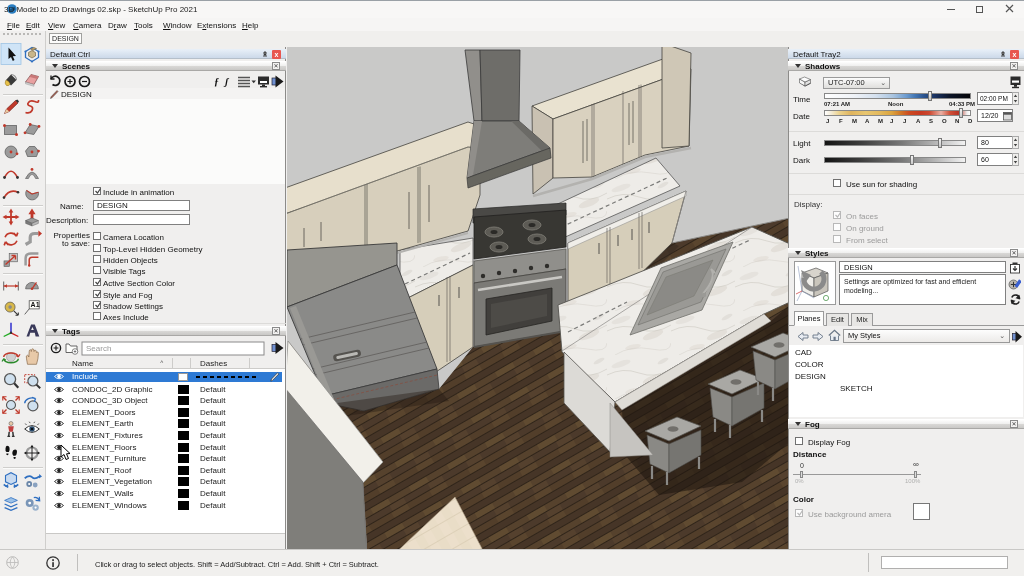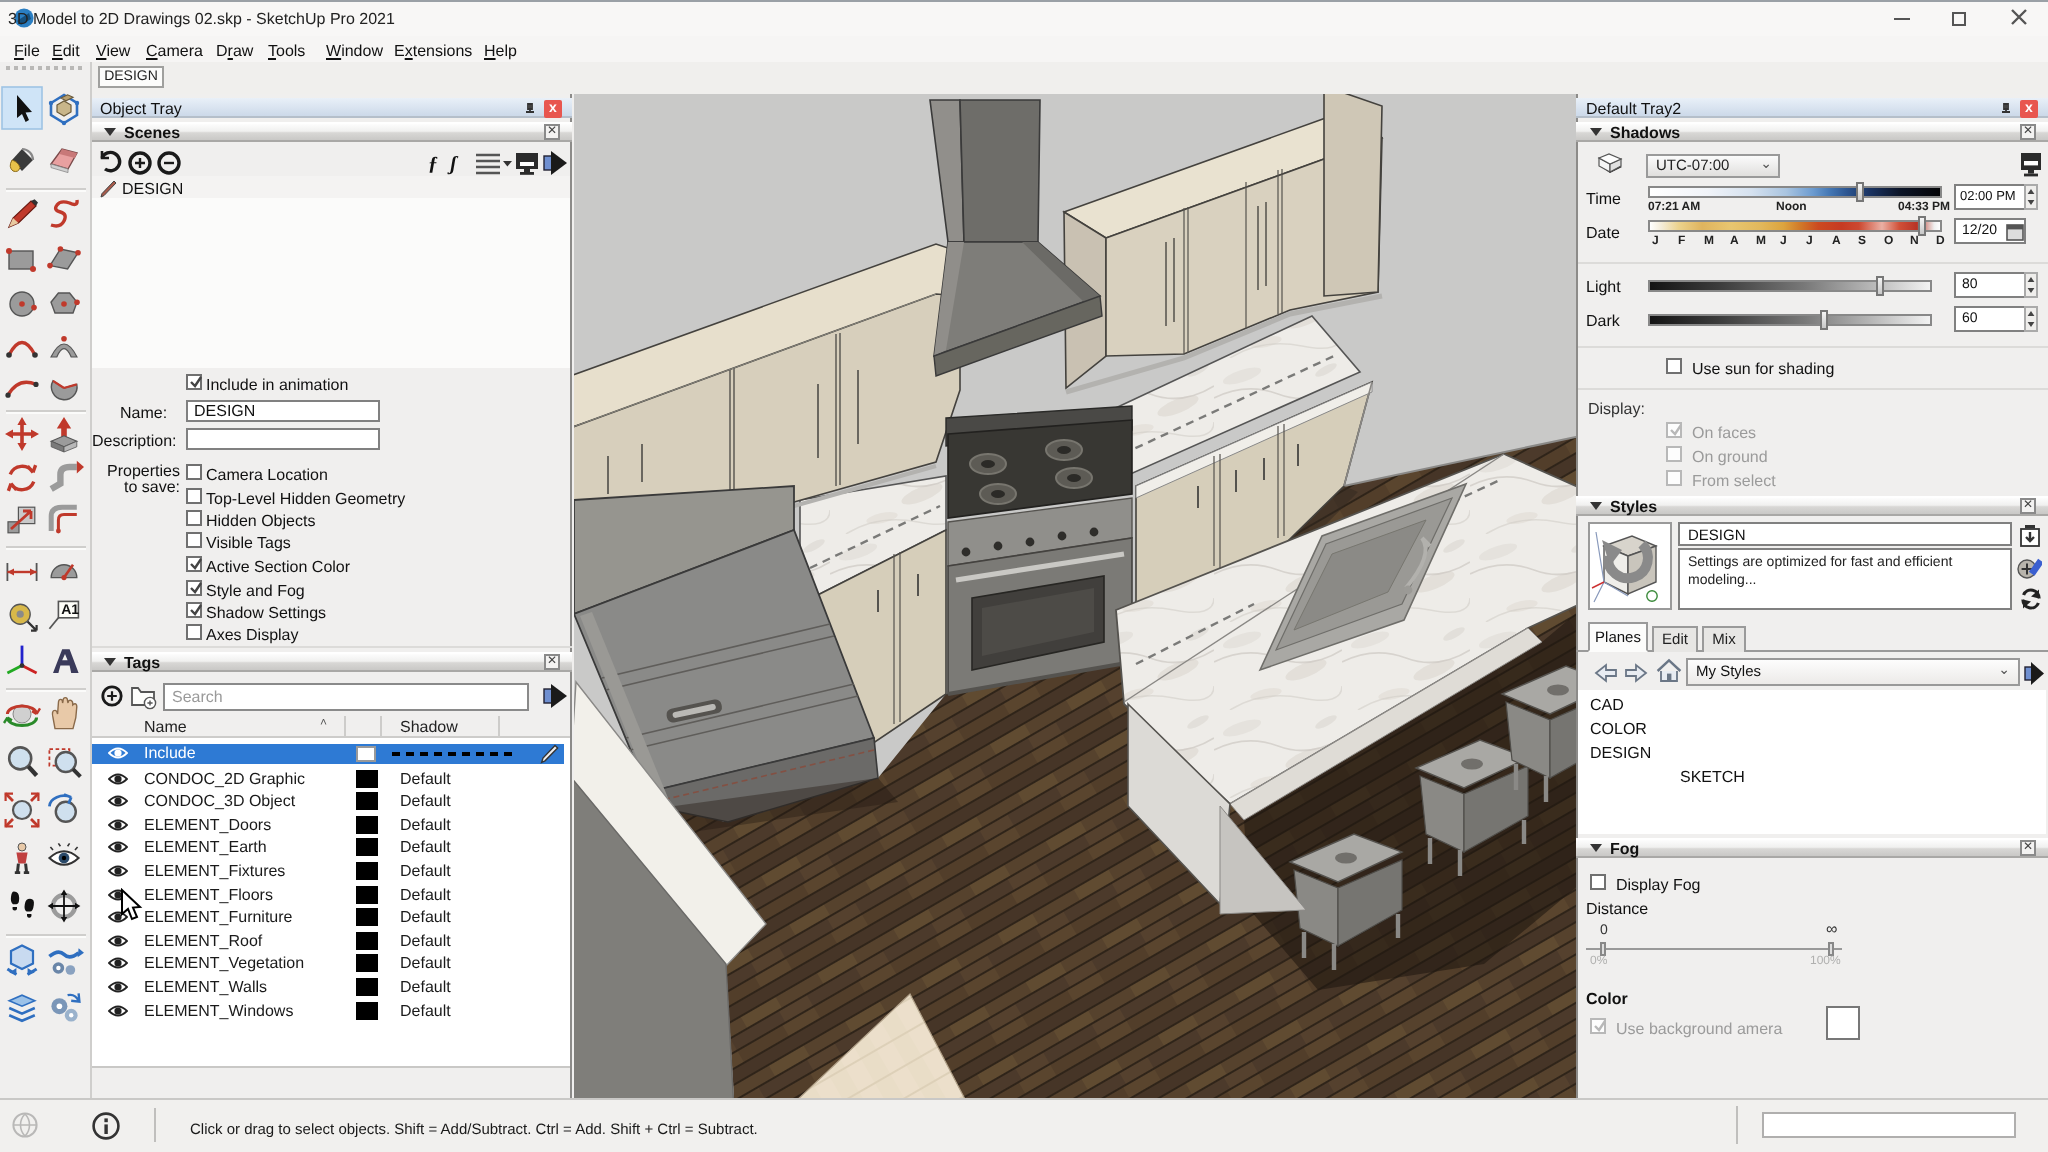--- a/index.html
+++ b/index.html
@@ -247,21 +247,21 @@
     <g transform="translate(32,473)">
       <circle cx="-2.3" cy="-0.9" r="4" fill="#7a96b8"></circle>
       <circle cx="-2.3" cy="-0.9" r="1.4" fill="#fff"></circle>
       <circle cx="3.6" cy="3.6" r="3.2" fill="#9ab2cc"></circle>
       <circle cx="3.6" cy="3.6" r="1.1" fill="#fff"></circle>
       <path d="M1.8 -6.4 Q5.5 -7.3 7.3 -3.6 M7.3 -7.3 L7.7 -3.2 L3.6 -3.6" fill="none" stroke="#2f6fc0" stroke-width="1.2"></path>
     </g>
   </svg>
 <div class="a" style="left:46px;top:47px;width:240px;height:502px;background:#f0efee;border-right:1px solid #8c8b89"></div>
 <div class="a" style="left:46px;top:49px;width:240px;height:10px;background:linear-gradient(#e9f0f8,#ccd9e9);border-bottom:1px solid #b5bfca"></div>
-<div class="a t8" style="left:50px;top:50px">Object Tray</div>
+<div class="a t8" style="left:50px;top:50px">Default Ctrl</div>
 <div class="a" style="left:262px;top:51px">
     <svg width="6" height="8">
       <path d="M3 1 L3 5 M1 5 L5 5 M2 1 L4 1 L4 3.5 L2 3.5 Z" stroke="#333" stroke-width="0.9" fill="#ddd"></path>
     </svg>
   </div>
 <div class="a" style="left:272px;top:50px;width:9px;height:9px;background:#e8564f;border-radius:1px;color:#fff;font-size:7px;line-height:9px;text-align:center;font-weight:bold">x</div>
 <div class="a hdr" style="left:46px;top:61px;width:240px;height:10px"></div>
 <div class="a" style="left:52px;top:64px;width:0;height:0;border-left:3.5px solid transparent;border-right:3.5px solid transparent;border-top:4px solid #333"></div>
 <div class="a t8" style="left:62px;top:62px;font-weight:bold">Scenes</div>
 <div class="a sechx" style="left:272px;top:62px">✕</div>
@@ -328,21 +328,21 @@
     </svg>
   </div>
 <div class="a t8" style="left:103px;top:291px">Style and Fog</div>
 <div class="a cb" style="left:93px;top:301px">
     <svg width="8" height="8" style="position:absolute;left:0;top:-1">
       <path d="M1.5 4 L3.5 6 L6.5 1.5" stroke="#444" stroke-width="1.2" fill="none"></path>
     </svg>
   </div>
 <div class="a t8" style="left:103px;top:302px">Shadow Settings</div>
 <div class="a cb" style="left:93px;top:312px"></div>
-<div class="a t8" style="left:103px;top:313px">Axes Display</div>
+<div class="a t8" style="left:103px;top:313px">Axes Include</div>
 <div class="a" style="left:46px;top:323px;width:240px;height:1px;background:#dcdbd9"></div>
 <div class="a hdr" style="left:46px;top:326px;width:240px;height:10px"></div>
 <div class="a" style="left:52px;top:329px;width:0;height:0;border-left:3.5px solid transparent;border-right:3.5px solid transparent;border-top:4px solid #333"></div>
 <div class="a t8" style="left:62px;top:327px;font-weight:bold">Tags</div>
 <div class="a sechx" style="left:272px;top:327px">✕</div>
 <div class="a" style="left:46px;top:340px;width:240px;height:17px">
     <svg width="240" height="17">
 <circle cx="10" cy="8" r="4.6" fill="none" stroke="#1a1a1a" stroke-width="1.4"></circle>
       <path d="M7.6 8 H12.4 M10 5.6 V10.4" stroke="#1a1a1a" stroke-width="1.1"></path>
 <path d="M20 4 L23 4 L24.5 6 L31 6 L31 12.5 L20 12.5 Z" fill="#fdfdfb" stroke="#555" stroke-width="0.9"></path>
@@ -354,21 +354,21 @@
       <path d="M229.5 2 L237.5 8 L229.5 14 Z" fill="#1a1a1a"></path>
 </svg>
   </div>
 <div class="a" style="left:46px;top:358px;width:239px;height:176px;background:#fff">
 <div class="a" style="left:0;top:0;width:239px;height:11px;background:#f0efee;border-bottom:1px solid #cdccca"></div>
 <div class="a" style="left:126px;top:0;width:1px;height:11px;background:#cdccca"></div>
 <div class="a" style="left:144px;top:0;width:1px;height:11px;background:#cdccca"></div>
 <div class="a" style="left:203px;top:0;width:1px;height:11px;background:#cdccca"></div>
 <div class="a t8" style="left:26px;top:1px;color:#222">Name</div>
 <div class="a" style="left:114px;top:1px;font-size:6px;color:#555">˄</div>
-<div class="a t8" style="left:154px;top:1px;color:#222">Shadow</div>
+<div class="a t8" style="left:154px;top:1px;color:#222">Dashes</div>
 <div class="a" style="left:0;top:14px;width:236px;height:10px;background:#2e7ad4"></div>
 <div class="a" style="left:8px;top:15px">
       <svg width="10" height="7">
         <path d="M0.5 3.5 Q5 -1 9.5 3.5 Q5 8 0.5 3.5 Z" fill="none" stroke="#fff" stroke-width="0.9"></path>
         <circle cx="5" cy="3.5" r="1.8" fill="#fff"></circle>
       </svg>
     </div>
 <div class="a" style="left:26px;top:14px;font-size:8px;color:#fff">Include</div>
 <div class="a" style="left:132px;top:15px;width:10px;height:8px;background:#fff;border:1px solid #999"></div>
 <div class="a" style="left:150px;top:18px;width:62px;height:2px;background:repeating-linear-gradient(90deg,#000 0 4px,#2e7ad4 4px 7px)"></div>
@@ -787,21 +787,21 @@
 <div class="a t8" style="left:795px;top:348px">CAD</div>
 <div class="a t8" style="left:795px;top:360px">COLOR</div>
 <div class="a t8" style="left:795px;top:372px">DESIGN</div>
 <div class="a t8" style="left:840px;top:384px">SKETCH</div>
 <div class="a hdr" style="left:788px;top:419px;width:236px;height:10px"></div>
 <div class="a" style="left:795px;top:422px;width:0;height:0;border-left:3.5px solid transparent;border-right:3.5px solid transparent;border-top:4px solid #333"></div>
 <div class="a t8" style="left:805px;top:420px;font-weight:bold">Fog</div>
 <div class="a sechx" style="left:1010px;top:420px">✕</div>
 <div class="a cb" style="left:795px;top:437px"></div>
 <div class="a t8" style="left:808px;top:438px">Display Fog</div>
-<div class="a t8" style="left:793px;top:450px;font-weight:normal">Distance</div>
+<div class="a t8" style="left:793px;top:450px;font-weight:bold">Distance</div>
 <div class="a" style="left:800px;top:462px;font-size:7px;color:#333">0</div>
 <div class="a" style="left:913px;top:460px;font-size:8px;color:#333">∞</div>
 <div class="a" style="left:793px;top:474px;width:128px;height:1px;background:#999"></div>
 <div class="a" style="left:800px;top:471px;width:3px;height:7px;background:#ddd;border:1px solid #888"></div>
 <div class="a" style="left:914px;top:471px;width:3px;height:7px;background:#ddd;border:1px solid #888"></div>
 <div class="a" style="left:795px;top:478px;font-size:6px;color:#b0b0af">0%</div>
 <div class="a" style="left:905px;top:478px;font-size:6px;color:#b0b0af">100%</div>
 <div class="a t8" style="left:793px;top:495px;font-weight:bold">Color</div>
 <div class="a cbg" style="left:795px;top:509px">
     <svg width="8" height="8" style="position:absolute;left:0;top:-1">

